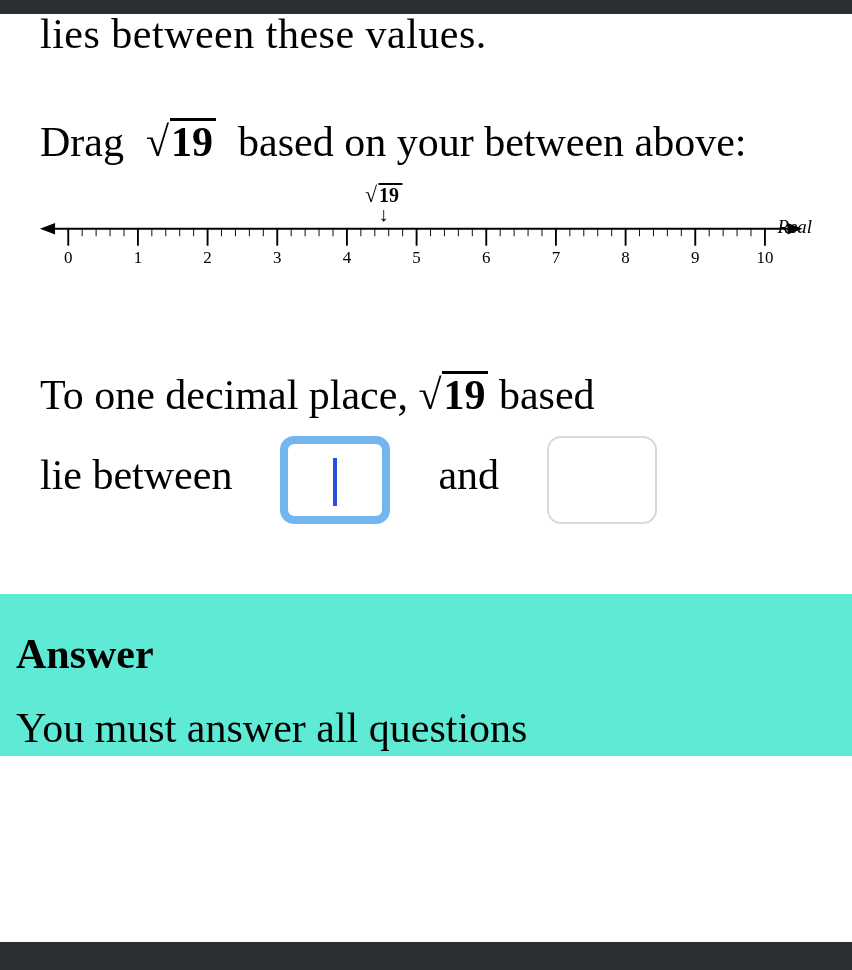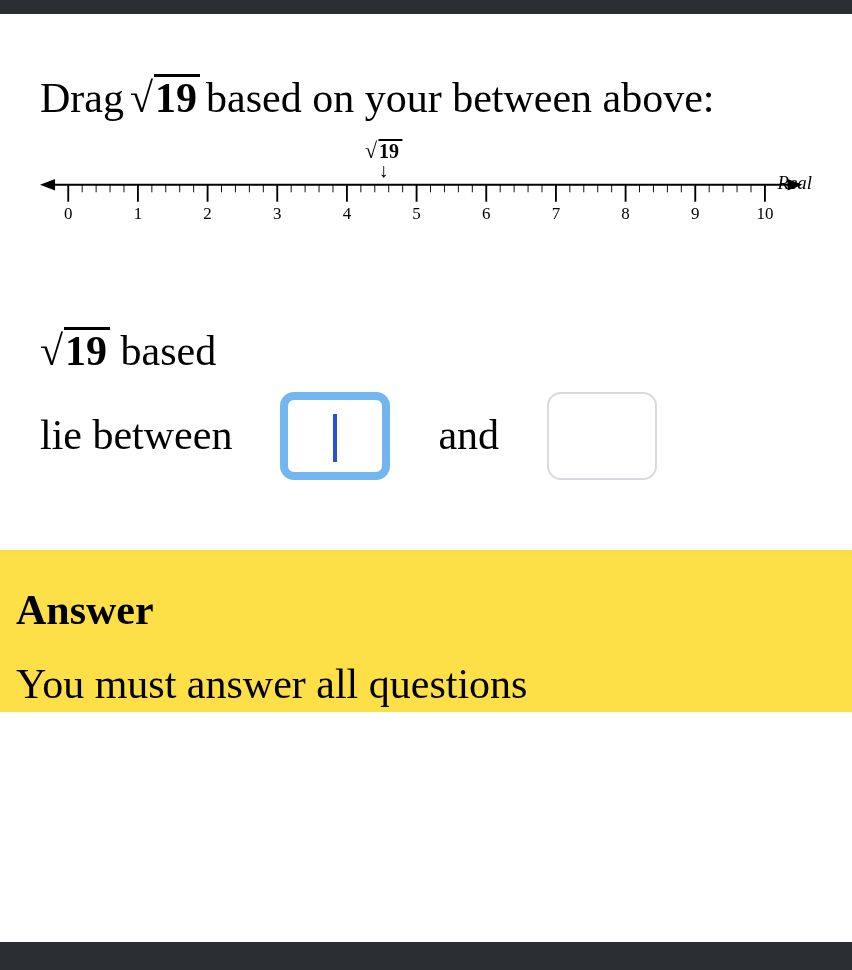--- a/index.html
+++ b/index.html
@@ -1,53 +1,54 @@
 <!DOCTYPE html>
 <html><head>
 <meta charset="utf-8">
 <style>
   * { box-sizing: border-box; margin: 0; padding: 0; }
   html, body { width: 852px; height: 970px; overflow: hidden; font-family: Georgia, 'Times New Roman', serif; background: #fff; }
   .topbar { height: 14px; background: #2b2f33; }
   .botbar { position: absolute; bottom: 0; left: 0; right: 0; height: 28px; background: #2b2f33; }
   .content { padding: 0 40px; }
   .partial-line { font-size: 42px; color: #000; margin-top: -4px; letter-spacing: 0.5px; }
-  .drag-line { font-size: 42px; color: #000; margin-top: 60px; display: flex; align-items: baseline; flex-wrap: wrap; gap: 6px;}
+  .drag-line { font-size: 42px; color: #000; margin-top: 60px; display: flex; align-items: baseline; flex-wrap: wrap; gap: 22px;}
   .sqrt { display:inline-flex; align-items:baseline; position:relative; }
   .sqrt .rad { font-size: 1em; margin-right:1px;}
   .sqrt .num { border-top: 3px solid #000; padding: 0 3px 0 1px; line-height:1; font-weight:bold;}
   .sqrt-small .num { border-top: 2px solid #000; }
   .numline-wrap { position: relative; margin-top: 40px; height: 110px; }
   .marker { position:absolute; left:44.5%; top:-24px; text-align:center; transform:translateX(-50%); }
   .marker-label { font-size:22px; display:inline-flex; align-items:baseline;}
   .marker-arrow { font-size:20px; line-height:0.6; display:block; }
   svg.numberline { width: 100%; height: 70px; display:block; }
   .sentence { font-size: 42px; color:#000; line-height:1.9; margin-top: 40px; }
   .sentence .rowwrap { display:block;}
   .inline-input {
     display:inline-block; vertical-align:middle;
     width:110px; height:88px; border-radius:14px; background:#fff;
     border:2px solid #d7dbe0; font-size:36px; text-align:center;
     margin: 0 8px;
   }
   .inline-input.focused { border:8px solid #73b5ee; outline:none; }
   .cursor-bar { display:inline-block; width:4px; height:48px; background:#2b4fd6; vertical-align:middle;}
-  .answer-section { background:#fde047; margin-top:70px; padding:36px 16px 4px 16px; }
+  .answer-section { background:#5eead4; margin-top:70px; padding:36px 16px 4px 16px; }
   .answer-heading { font-size:42px; font-weight:bold; font-family: Georgia, serif; margin-bottom:26px;}
   .attempt { font-size:34px; color:#6b7486; margin-bottom:80px;}
   .warn { font-size:42px; color:#000; }
   .real-label { font-style: italic; font-size:20px; }
 </style>
 </head>
 <body>
 
 <div class="topbar"></div>
 
 <div class="content">
 
+  <div class="partial-line">lies between these values.</div>
 
   <div class="drag-line">
     <span>Drag</span>
     <span class="sqrt">
       <span class="rad">√</span>
         <span class="num">19</span>
     </span>
     <span>based on your between above:</span>
   </div>
 
@@ -135,27 +136,28 @@
         <text x="622" y="58">8</text>
         <text x="696" y="58">9</text>
         <text x="770" y="58">10</text>
       </g>
       <text x="820" y="26" text-anchor="end" class="real-label">Real</text>
     </svg>
   </div>
 
   <div class="sentence">
     <span class="rowwrap">
+      <span>To one decimal place,</span>
       <span class="sqrt">
         <span class="rad">√</span>
           <span class="num">19</span>
       </span>
       <span>based</span>
     </span>
-    <span class="rowwrap" style="display:flex;align-items:center;flex-wrap:wrap;gap:40px;">
+    <span class="rowwrap" style="display:flex;align-items:flex-start;flex-wrap:wrap;gap:40px;">
       <span>lie between</span>
       <span class="inline-input focused"><span class="cursor-bar"></span></span>
       <span>and</span>
       <span class="inline-input"></span>
     </span>
   </div>
 
 </div>
 
 <div class="answer-section">

